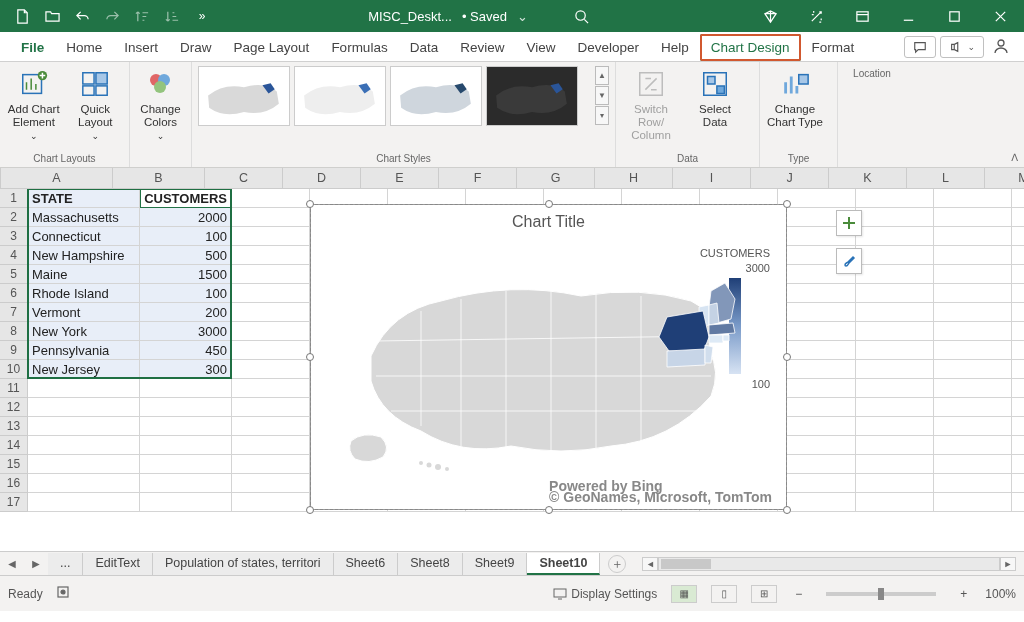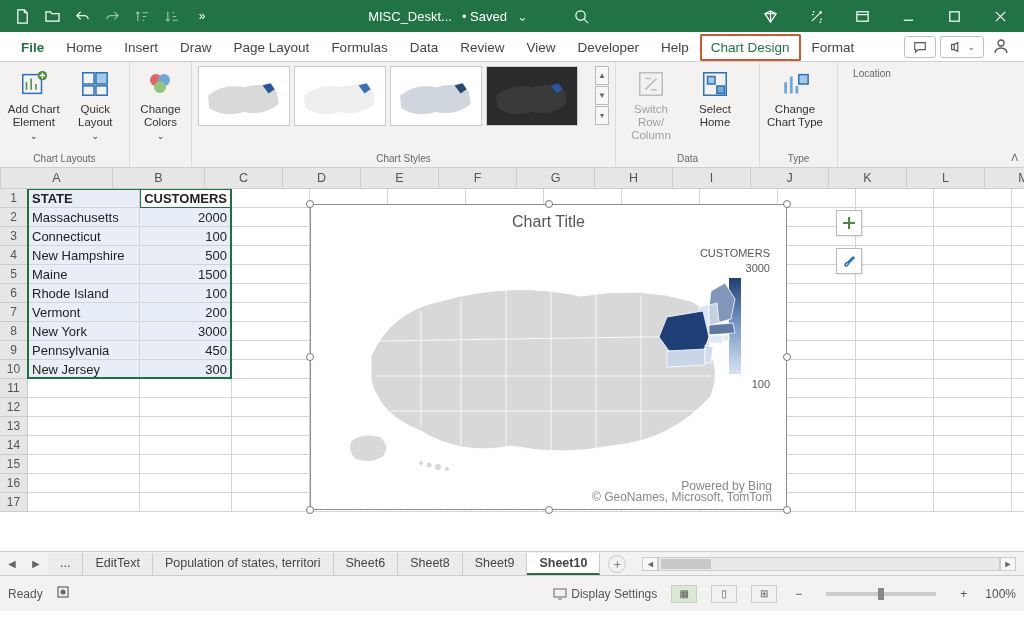--- a/index.html
+++ b/index.html
@@ -71,21 +71,21 @@
   .ch-s  { bottom:-5px; left:50%; margin-left:-4px; }
   .ch-e  { right:-5px; top:50%; margin-top:-4px; }
   .ch-w  { left:-5px; top:50%; margin-top:-4px; }
   .ch-nw { top:-5px; left:-5px; }
   .ch-ne { top:-5px; right:-5px; }
   .ch-sw { bottom:-5px; left:-5px; }
   .ch-se { bottom:-5px; right:-5px; }
   .chart-title { text-align: center; font-size: 16px; color: #555; padding: 8px 0 4px; }
   .legend { position: absolute; right: 16px; top: 42px; font-size: 11px; color: #555; text-align: center; }
   .legend-bar { width: 12px; height: 96px; background: linear-gradient(#1f3f77,#7a9bc9,#d7e3f3); margin: 4px auto; }
-  .chart-caption { position: absolute; right: 14px; bottom: 6px; font-size: 12px; color: #888; text-align: right; line-height: 11px;}
+  .chart-caption { position: absolute; right: 14px; bottom: 6px; font-size: 14px; color: #888; text-align: left; line-height: 11px; font-weight: bold;}
   .chart-side-btns { position: absolute; left: 836px; top: 21px; display:flex; flex-direction:column; gap:12px; }
   .chart-side-btn { width: 26px; height: 26px; border: 1px solid #bbb; background:#fff; display:flex; align-items:center; justify-content:center; box-shadow: 1px 1px 2px rgba(0,0,0,.1);}
 
   
   .sheettabs { height: 24px; background: #f3f2f1; border-top: 1px solid #ccc; display: flex; align-items: center; font-size: 12.5px; }
   .navarrow { width: 24px; text-align:center; color:#666; }
   .sheet-tab { padding: 3px 12px; border-right: 1px solid #ccc; color:#444; background:#ececec; }
   .sheet-tab.active { background:#fff; border-bottom: 2px solid #217346; font-weight:600; }
   .sheet-add { width: 24px; text-align:center; color:#666; }
   .hscroll { flex:1; margin: 0 8px; display:flex; align-items:center; }
@@ -321,21 +321,21 @@
       </div>
       <div class="bigbtn">
         <div class="icon">
             <svg width="30" height="30" viewBox="0 0 32 32" fill="none" stroke="#2a73b8" stroke-width="1.6">
               <rect x="4" y="4" width="24" height="24"></rect>
               <rect x="8" y="8" width="8" height="8" fill="#a7c7e7"></rect>
               <path d="M18 18h8v8h-8z" fill="#6fa8dc"></path>
             </svg>
           </div>
         <div style="white-space:pre-line;">Select
-Home</div>
+Data</div>
       </div>
     </div>
     <div class="grouplabel">Data</div>
   </div>
 
   <div class="ribbon-group" style="width:78px;">
     <div class="groupbody">
       <div class="bigbtn">
         <div class="icon">
             <svg width="30" height="30" viewBox="0 0 32 32" fill="none" stroke="#2a73b8" stroke-width="1.6">

